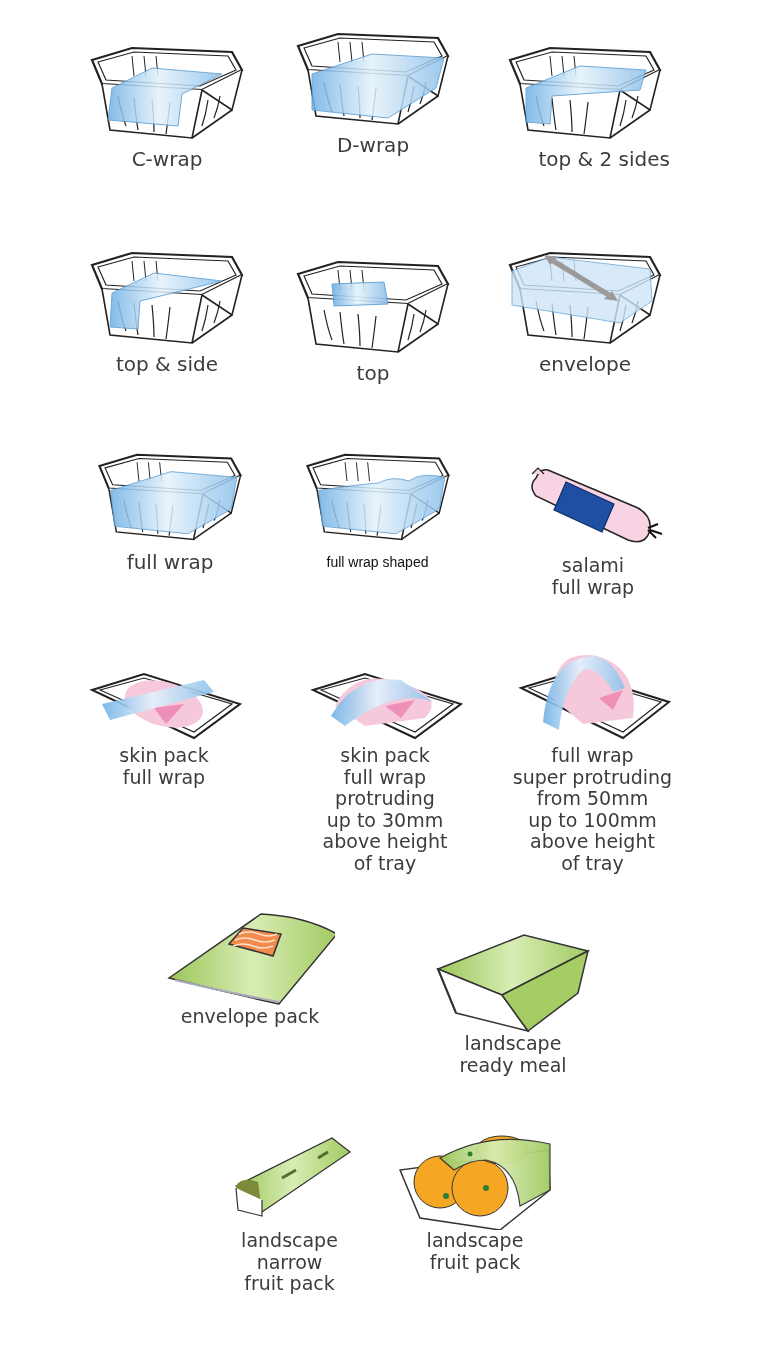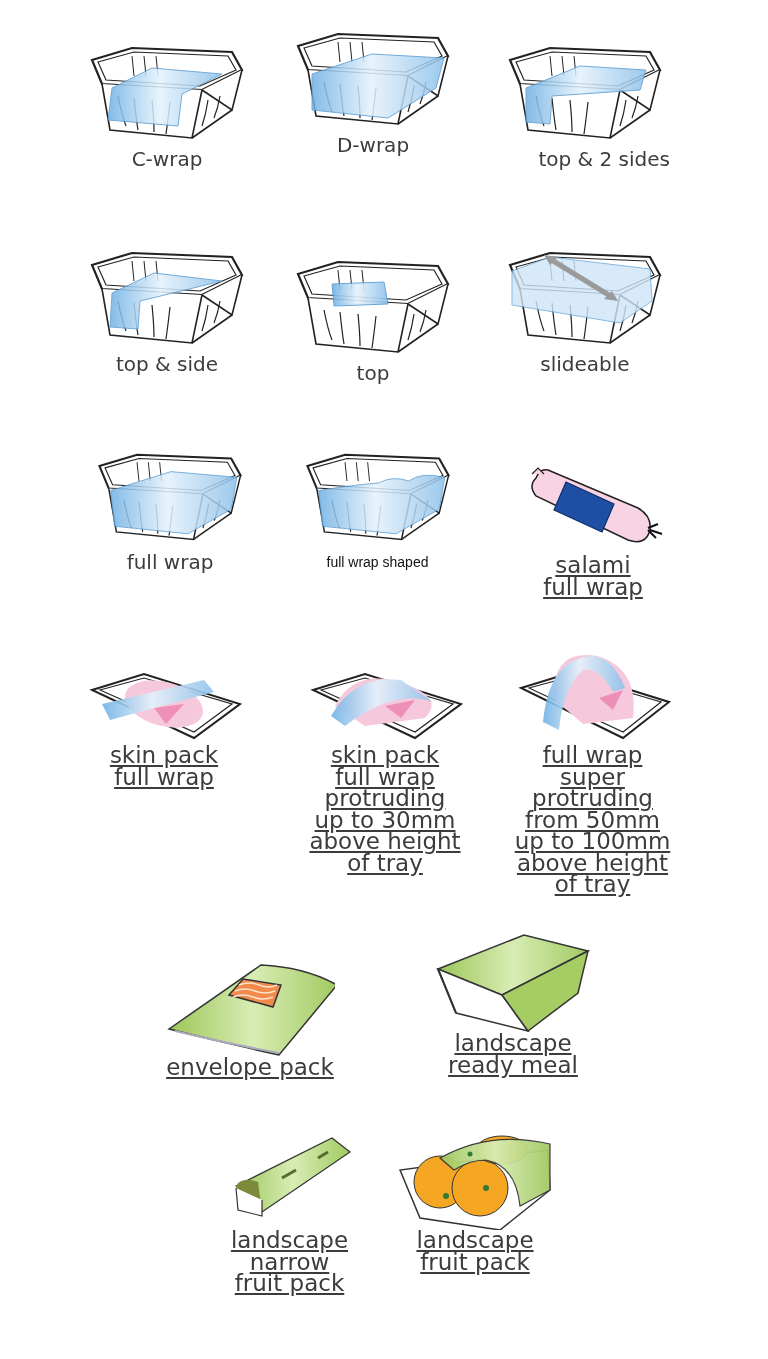--- a/index.html
+++ b/index.html
@@ -1,21 +1,21 @@
 <!DOCTYPE html>
 <html><head>
 <meta charset="utf-8">
 <style>
   html, body { margin: 0; padding: 0; background: #ffffff; }
   body { width: 768px; height: 1359px; position: relative; overflow: hidden;
          font-family: "DejaVu Sans", "Liberation Sans", sans-serif; color: #3a3a3a; }
   .item { position: absolute; text-align: center; }
   .item svg { display: block; margin: 0 auto; }
   .label { font-size: 20px; line-height: 22px; color: #3c3c3c; white-space: pre-line; }
-  .label.sm { font-size: 23px; line-height: 21.5px; text-decoration: underline; }
+  .label.sm { font-size: 19px; line-height: 21.5px; }
   .label.dark { color: #111; font-family: "Liberation Sans", "DejaVu Sans", sans-serif; font-size: 14px; }
 </style>
 </head>
 <body>
 
 <svg width="0" height="0" style="position:absolute">
   <defs>
     <linearGradient id="gBlue" x1="0" x2="1" y1="0" y2="0">
       <stop offset="0" stop-color="#6fb0e4"></stop>
       <stop offset="0.45" stop-color="#e4f2fc"></stop>
@@ -75,21 +75,21 @@
   <div class="label">top</div>
 </div>
 <div class="item" style="left:500px;top:245px;width:170px;">
   <svg width="170" height="108" viewBox="0 0 170 108">
     <use href="#tray"></use>
     <path d="M12 26 L12 60 L120 78 L152 56 L150 24 L50 12 Z" fill="#cfe6f8" opacity="0.8" stroke="#6aa6d6" stroke-width="1"></path>
     <line x1="50" y1="14" x2="112" y2="52" stroke="#9a9a9a" stroke-width="5"></line>
     <polygon points="44,10 58,12 50,20" fill="#9a9a9a"></polygon>
     <polygon points="118,56 104,54 112,46" fill="#9a9a9a"></polygon>
   </svg>
-  <div class="label">slideable</div>
+  <div class="label">envelope</div>
 </div>
 
 <div class="item" style="left:90px;top:445px;width:160px;">
   <svg width="160" height="106" viewBox="0 0 170 108">
     <use href="#tray"></use>
     <path d="M22 46 L26 84 L104 92 L150 66 L156 32 L86 26 Z" fill="url(#gBlue)" opacity="0.85" stroke="#5a9bd0" stroke-width="1"></path>
   </svg>
   <div class="label">full wrap</div>
 </div>
 <div class="item" style="left:290px;top:445px;width:175px;">
@@ -145,21 +145,21 @@
     <path d="M30 74 Q36 10 80 8 Q100 10 112 40 L100 44 Q86 18 70 22 Q50 40 46 82 Z" fill="url(#gBlue)" opacity="0.9"></path>
   </svg>
   <div class="label sm">full wrap
 super protruding
 from 50mm
 up to 100mm
 above height
 of tray</div>
 </div>
 
-<div class="item" style="left:165px;top:957px;width:170px;">
+<div class="item" style="left:165px;top:906px;width:170px;">
   <svg width="170" height="100" viewBox="0 0 170 100">
     <path d="M4 72 L96 8 Q140 10 172 28 L114 98 Q60 86 4 72 Z" fill="url(#gGreen)" stroke="#333" stroke-width="1.5"></path>
     <path d="M10 74 Q60 86 114 96" fill="none" stroke="#aab" stroke-width="2"></path>
     <path d="M64 38 L78 22 L116 28 L108 50 Z" fill="#f28a4c" stroke="#333" stroke-width="1.5"></path>
     <path d="M70 34 q10 -4 20 0 t20 0 M68 40 q10 -4 20 0 t20 0 M74 28 q10 -4 20 0 t18 0" fill="none" stroke="#fde2cc" stroke-width="1.5"></path>
   </svg>
   <div class="label sm">envelope pack</div>
 </div>
 <div class="item" style="left:428px;top:933px;width:170px;">
   <svg width="170" height="100" viewBox="0 0 170 100">

